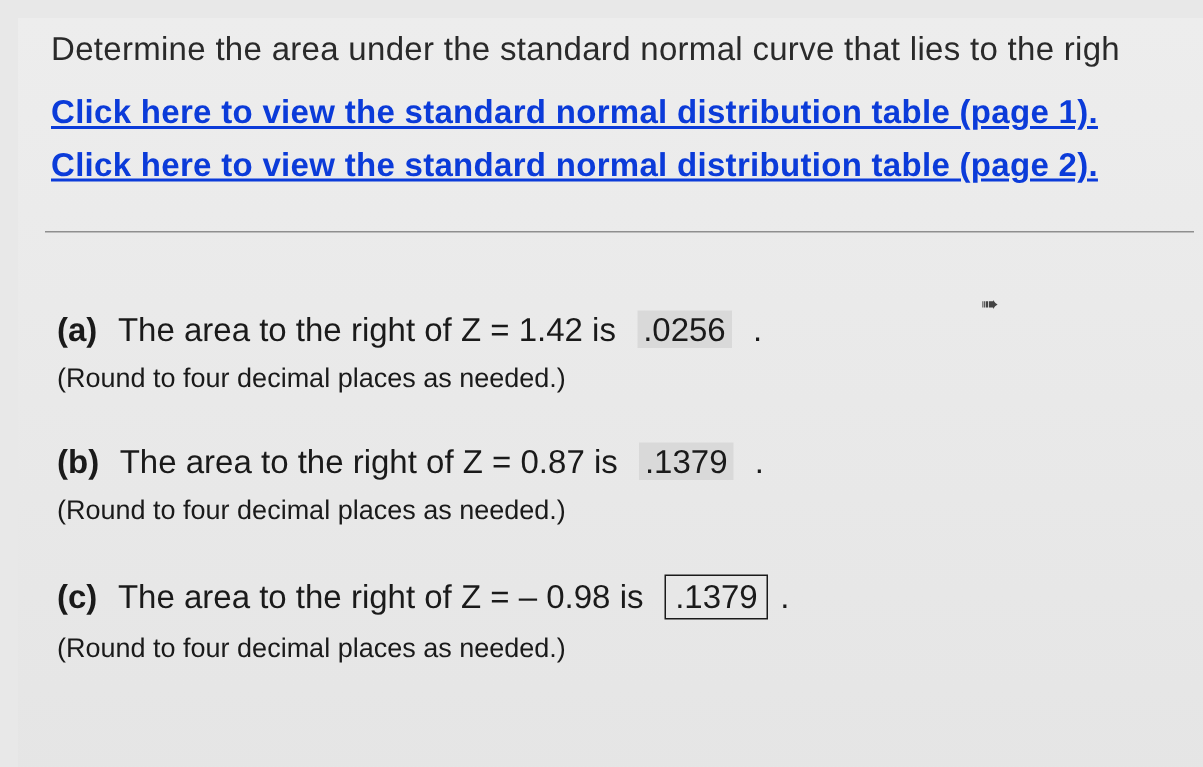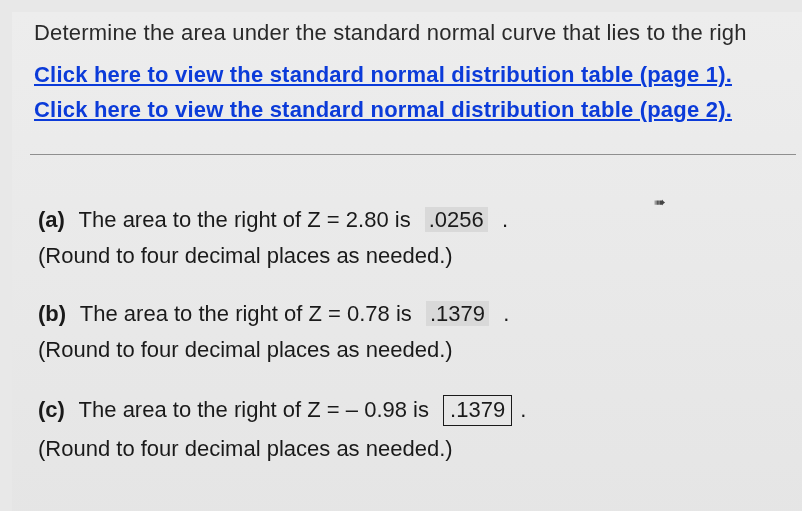--- a/index.html
+++ b/index.html
@@ -49,21 +49,21 @@
       background: #d9d9d9;
       padding: 0 4px;
     }
     .answer-box {
       display: inline-block;
       border: 1.5px solid #1a1a1a;
       padding: 0 6px;
       line-height: 1.3;
     }
     .instr {
-      font-size: 22px;
+      font-size: 18px;
       color: #1a1a1a;
       margin-top: 2px;
     }
     .cursor-mark {
       position: absolute;
       font-size: 14px;
       color: #444;
       pointer-events: none;
     }
   </style>
@@ -75,26 +75,26 @@
   <div class="title">Determine the area under the standard normal curve that lies to the righ</div>
 
   <a href="#" class="link">Click here to view the standard normal distribution table (page 1).</a>
   <a href="#" class="link">Click here to view the standard normal distribution table (page 2).</a>
 
   <hr class="divider">
 
   <span class="cursor-mark" style="left:650px; top:190px;">➠</span>
 
   <div class="part">
-    <span class="part-label">(a)</span><span> The area to the right of Z = 2.80 is </span><span class="answer-highlight">.0256</span><span> .</span>
+    <span class="part-label">(a)</span><span> The area to the right of Z = 1.42 is </span><span class="answer-highlight">.0256</span><span> .</span>
     <div class="instr">(Round to four decimal places as needed.)</div>
   </div>
 
   <div class="part">
-    <span class="part-label">(b)</span><span> The area to the right of Z = 0.78 is </span><span class="answer-highlight">.1379</span><span> .</span>
+    <span class="part-label">(b)</span><span> The area to the right of Z = 0.87 is </span><span class="answer-highlight">.1379</span><span> .</span>
     <div class="instr">(Round to four decimal places as needed.)</div>
   </div>
 
   <div class="part">
     <span class="part-label">(c)</span><span> The area to the right of Z = – 0.98 is </span><span class="answer-box">.1379</span><span>.</span>
     <div class="instr">(Round to four decimal places as needed.)</div>
   </div>
 
 </div>
 

